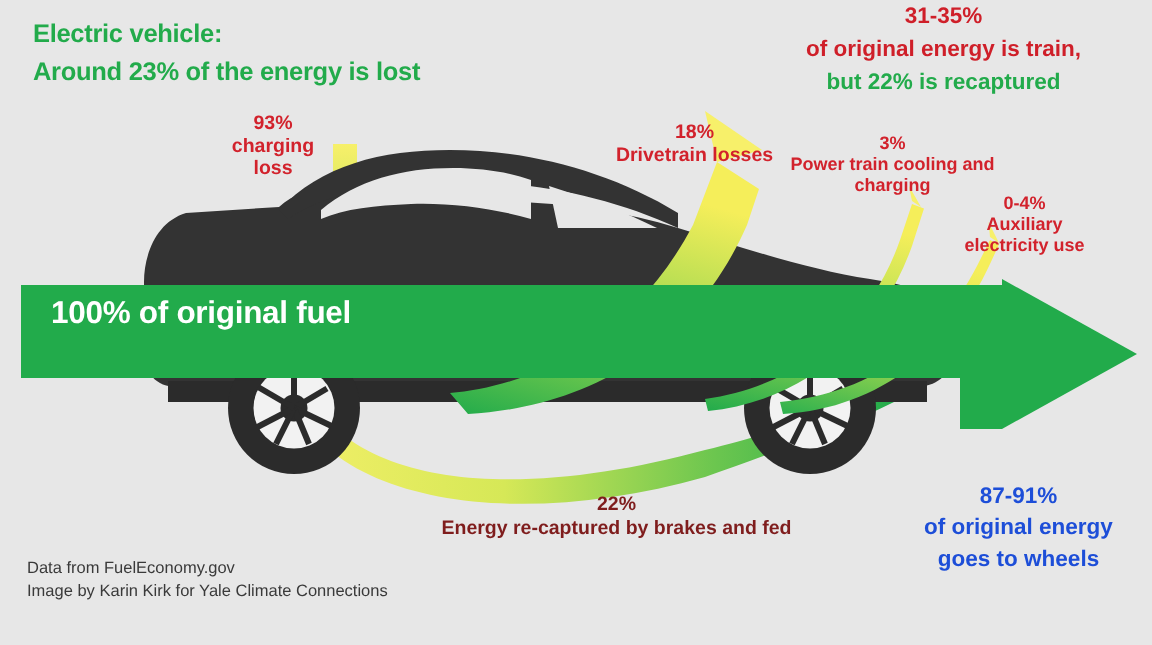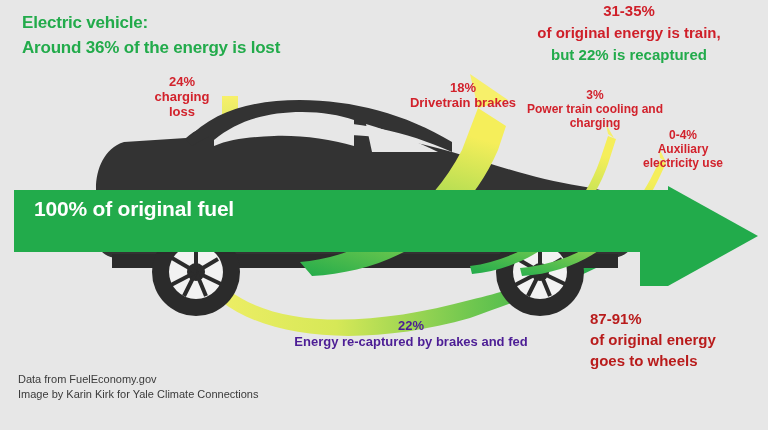--- a/index.html
+++ b/index.html
@@ -31,27 +31,28 @@
   .loss{
     color:#d2222c; font-weight:bold; text-align:center; line-height:15px;
   }
   #lbl-charging{left:134px; top:74px; width:96px; font-size:13px;}
   #lbl-drivetrain{left:396px; top:80px; width:134px; font-size:13px;}
   #lbl-powertrain{left:512px; top:88px; width:166px; font-size:12px; line-height:14px;}
   #lbl-auxiliary{left:624px; top:128px; width:118px; font-size:12px; line-height:14px;text-align:center;}
 
   
   #lbl-recapture{
-    left:282px; top:318px; width:258px;
-    color:#4c1d95; font-weight:bold; font-size:13px; line-height:16px;
+    left:282px; top:328px; width:258px;
+    color:#7f1d1d; font-weight:bold; font-size:13px; line-height:16px;
     text-align:center;
   }
   #lbl-wheels{
-    left:590px; top:308px; width:178px;
-    color:#b91c1c; font-weight:bold; font-size:15px; line-height:21px;
+    left:590px; top:320px; width:178px;
+    color:#1d4ed8; font-weight:bold; font-size:15px; line-height:21px;
+    text-align:center;
   }
 
   
   #arrow-label{
     left:34px; top:197px;
     color:#ffffff; font-weight:bold; font-size:21px; letter-spacing:-0.2px;
   }
 
   
   #credits{
@@ -195,38 +196,38 @@
 
       <rect x="14" y="190" width="654" height="62" fill="#22ab4b"></rect>
 
       <path d="M668,186 L668,286 L758,236 Z" fill="#22ab4b"></path>
       <rect x="640" y="252" width="28" height="34" fill="#22ab4b"></rect>
     </g>
   </svg>
 
   <div class="abs" id="title">
     <span class="l1">Electric vehicle:</span>
-    <span class="l2">Around 36% of the energy is lost</span>
+    <span class="l2">Around 23% of the energy is lost</span>
   </div>
 
   <div class="abs" id="headline">
     <span class="red">31-35%</span>
     <span class="red">of original energy is train,</span>
     <span class="grn">but 22% is recaptured</span>
   </div>
 
   <div class="abs loss" id="lbl-charging">
-    <div>24%</div>
+    <div>93%</div>
     <div>charging</div>
     <div>loss</div>
   </div>
 
   <div class="abs loss" id="lbl-drivetrain">
     <div>18%</div>
-    <div>Drivetrain brakes</div>
+    <div>Drivetrain losses</div>
   </div>
 
   <div class="abs loss" id="lbl-powertrain">
     <div>3%</div>
     <div>Power train cooling and</div>
     <div>charging</div>
   </div>
 
   <div class="abs loss" id="lbl-auxiliary">
     <div>0-4%</div>

